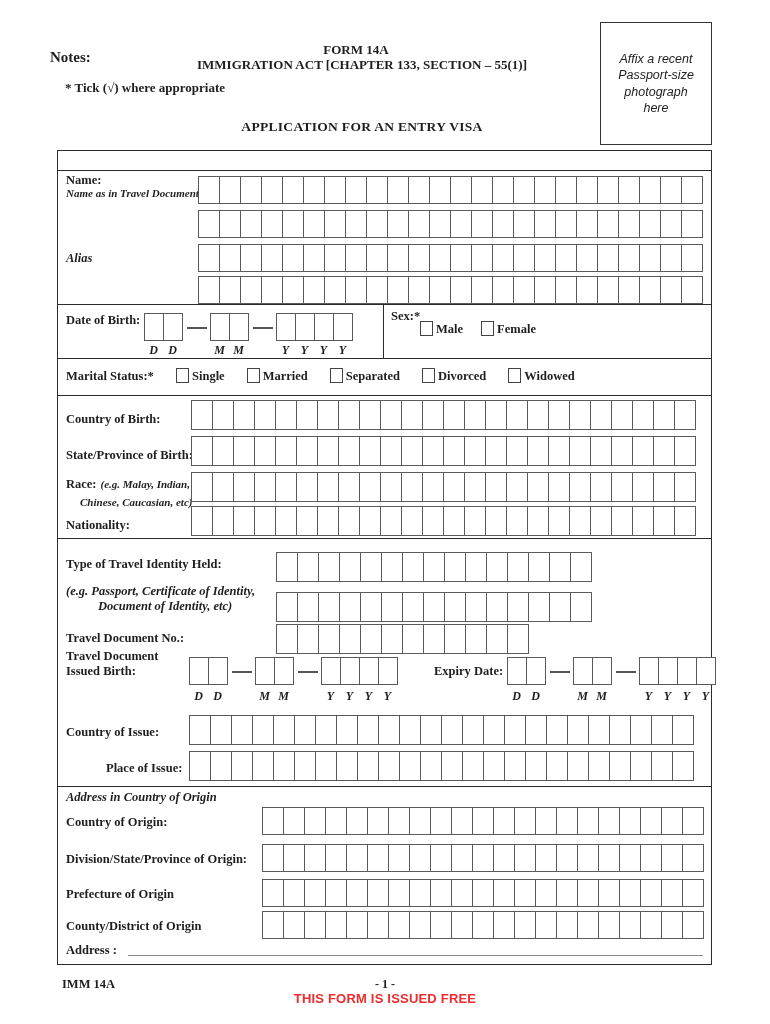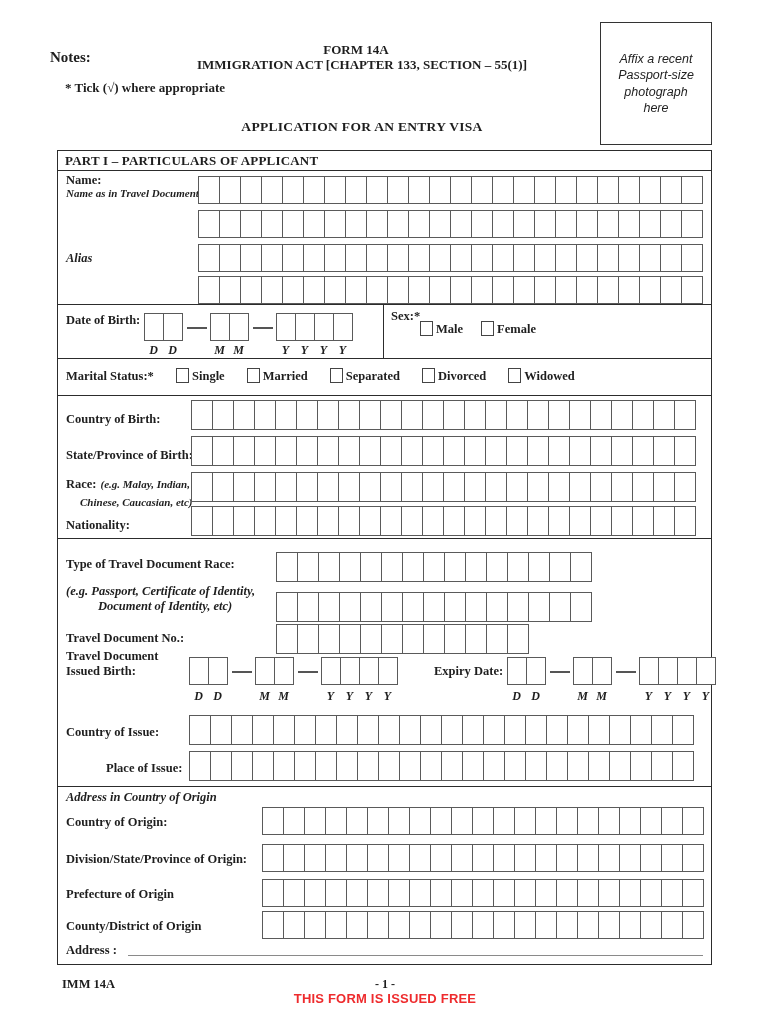--- a/index.html
+++ b/index.html
@@ -84,23 +84,20 @@
     <div>
         <div>Affix a recent</div>
         <div>Passport-size</div>
         <div>photograph</div>
         <div>here</div>
       </div>
   </div>
 
   <div class="abs main-table">
 
-    <div class="sec sec-part1">
-      <div class="abs part1-heading b">PART I – PARTICULARS OF APPLICANT</div>
-    </div>
 
     <div class="sec sec-name">
       <div class="abs lbl b" style="left:8px;top:2px;">Name:</div>
       <div class="abs sublbl b i" style="left:8px;top:16px;">Name as in Travel Document</div>
       <div class="abs lbl b i" style="left:8px;top:80px;">Alias</div>
       <div class="boxrow" style="left:140px;top:5px;"><span class="cbox"></span><span class="cbox"></span><span class="cbox"></span><span class="cbox"></span><span class="cbox"></span><span class="cbox"></span><span class="cbox"></span><span class="cbox"></span><span class="cbox"></span><span class="cbox"></span><span class="cbox"></span><span class="cbox"></span><span class="cbox"></span><span class="cbox"></span><span class="cbox"></span><span class="cbox"></span><span class="cbox"></span><span class="cbox"></span><span class="cbox"></span><span class="cbox"></span><span class="cbox"></span><span class="cbox"></span><span class="cbox"></span><span class="cbox"></span></div>
       <div class="boxrow" style="left:140px;top:39px;"><span class="cbox"></span><span class="cbox"></span><span class="cbox"></span><span class="cbox"></span><span class="cbox"></span><span class="cbox"></span><span class="cbox"></span><span class="cbox"></span><span class="cbox"></span><span class="cbox"></span><span class="cbox"></span><span class="cbox"></span><span class="cbox"></span><span class="cbox"></span><span class="cbox"></span><span class="cbox"></span><span class="cbox"></span><span class="cbox"></span><span class="cbox"></span><span class="cbox"></span><span class="cbox"></span><span class="cbox"></span><span class="cbox"></span><span class="cbox"></span></div>
       <div class="boxrow" style="left:140px;top:73px;"><span class="cbox"></span><span class="cbox"></span><span class="cbox"></span><span class="cbox"></span><span class="cbox"></span><span class="cbox"></span><span class="cbox"></span><span class="cbox"></span><span class="cbox"></span><span class="cbox"></span><span class="cbox"></span><span class="cbox"></span><span class="cbox"></span><span class="cbox"></span><span class="cbox"></span><span class="cbox"></span><span class="cbox"></span><span class="cbox"></span><span class="cbox"></span><span class="cbox"></span><span class="cbox"></span><span class="cbox"></span><span class="cbox"></span><span class="cbox"></span></div>
       <div class="boxrow" style="left:140px;top:105px;"><span class="cbox"></span><span class="cbox"></span><span class="cbox"></span><span class="cbox"></span><span class="cbox"></span><span class="cbox"></span><span class="cbox"></span><span class="cbox"></span><span class="cbox"></span><span class="cbox"></span><span class="cbox"></span><span class="cbox"></span><span class="cbox"></span><span class="cbox"></span><span class="cbox"></span><span class="cbox"></span><span class="cbox"></span><span class="cbox"></span><span class="cbox"></span><span class="cbox"></span><span class="cbox"></span><span class="cbox"></span><span class="cbox"></span><span class="cbox"></span></div>
     </div>
@@ -158,21 +155,21 @@
         <span class="lbl b">Race:</span>
         <span class="hint b i">(e.g. Malay, Indian,</span><br>
         <span class="hint b i" style="margin-left:14px;">Chinese, Caucasian, etc)</span>
       </div>
       <div class="boxrow h30" style="left:133px;top:76px;"><span class="cbox"></span><span class="cbox"></span><span class="cbox"></span><span class="cbox"></span><span class="cbox"></span><span class="cbox"></span><span class="cbox"></span><span class="cbox"></span><span class="cbox"></span><span class="cbox"></span><span class="cbox"></span><span class="cbox"></span><span class="cbox"></span><span class="cbox"></span><span class="cbox"></span><span class="cbox"></span><span class="cbox"></span><span class="cbox"></span><span class="cbox"></span><span class="cbox"></span><span class="cbox"></span><span class="cbox"></span><span class="cbox"></span><span class="cbox"></span></div>
       <div class="abs lbl b" style="left:8px;top:122px;">Nationality:</div>
       <div class="boxrow h30" style="left:133px;top:110px;"><span class="cbox"></span><span class="cbox"></span><span class="cbox"></span><span class="cbox"></span><span class="cbox"></span><span class="cbox"></span><span class="cbox"></span><span class="cbox"></span><span class="cbox"></span><span class="cbox"></span><span class="cbox"></span><span class="cbox"></span><span class="cbox"></span><span class="cbox"></span><span class="cbox"></span><span class="cbox"></span><span class="cbox"></span><span class="cbox"></span><span class="cbox"></span><span class="cbox"></span><span class="cbox"></span><span class="cbox"></span><span class="cbox"></span><span class="cbox"></span></div>
     </div>
 
     <div class="sec sec-travel">
-      <div class="abs lbl b" style="left:8px;top:18px;">Type of Travel Document Race:</div>
+      <div class="abs lbl b" style="left:8px;top:18px;">Type of Travel Identity Held:</div>
       <div class="boxrow h30" style="left:218px;top:13px;"><span class="cbox"></span><span class="cbox"></span><span class="cbox"></span><span class="cbox"></span><span class="cbox"></span><span class="cbox"></span><span class="cbox"></span><span class="cbox"></span><span class="cbox"></span><span class="cbox"></span><span class="cbox"></span><span class="cbox"></span><span class="cbox"></span><span class="cbox"></span><span class="cbox"></span></div>
       <div class="abs lbl b i" style="left:8px;top:45px;">(e.g.  Passport, Certificate of Identity,</div>
       <div class="abs lbl b i" style="left:40px;top:60px;">Document of Identity, etc)</div>
       <div class="boxrow h30" style="left:218px;top:53px;"><span class="cbox"></span><span class="cbox"></span><span class="cbox"></span><span class="cbox"></span><span class="cbox"></span><span class="cbox"></span><span class="cbox"></span><span class="cbox"></span><span class="cbox"></span><span class="cbox"></span><span class="cbox"></span><span class="cbox"></span><span class="cbox"></span><span class="cbox"></span><span class="cbox"></span></div>
       <div class="abs lbl b" style="left:8px;top:92px;">Travel Document No.:</div>
       <div class="boxrow h30" style="left:218px;top:85px;"><span class="cbox"></span><span class="cbox"></span><span class="cbox"></span><span class="cbox"></span><span class="cbox"></span><span class="cbox"></span><span class="cbox"></span><span class="cbox"></span><span class="cbox"></span><span class="cbox"></span><span class="cbox"></span><span class="cbox"></span></div>
 
       <div class="abs lbl b" style="left:8px;top:110px;">Travel Document</div>
       <div class="abs lbl b" style="left:8px;top:125px;">Issued Birth:</div>
       <div class="dategroup" style="left:131px;top:118px;"><span class="dbox"></span><span class="dbox"></span><span class="dash"></span><span class="dbox"></span><span class="dbox"></span><span class="dash"></span><span class="dbox"></span><span class="dbox"></span><span class="dbox"></span><span class="dbox"></span></div>

